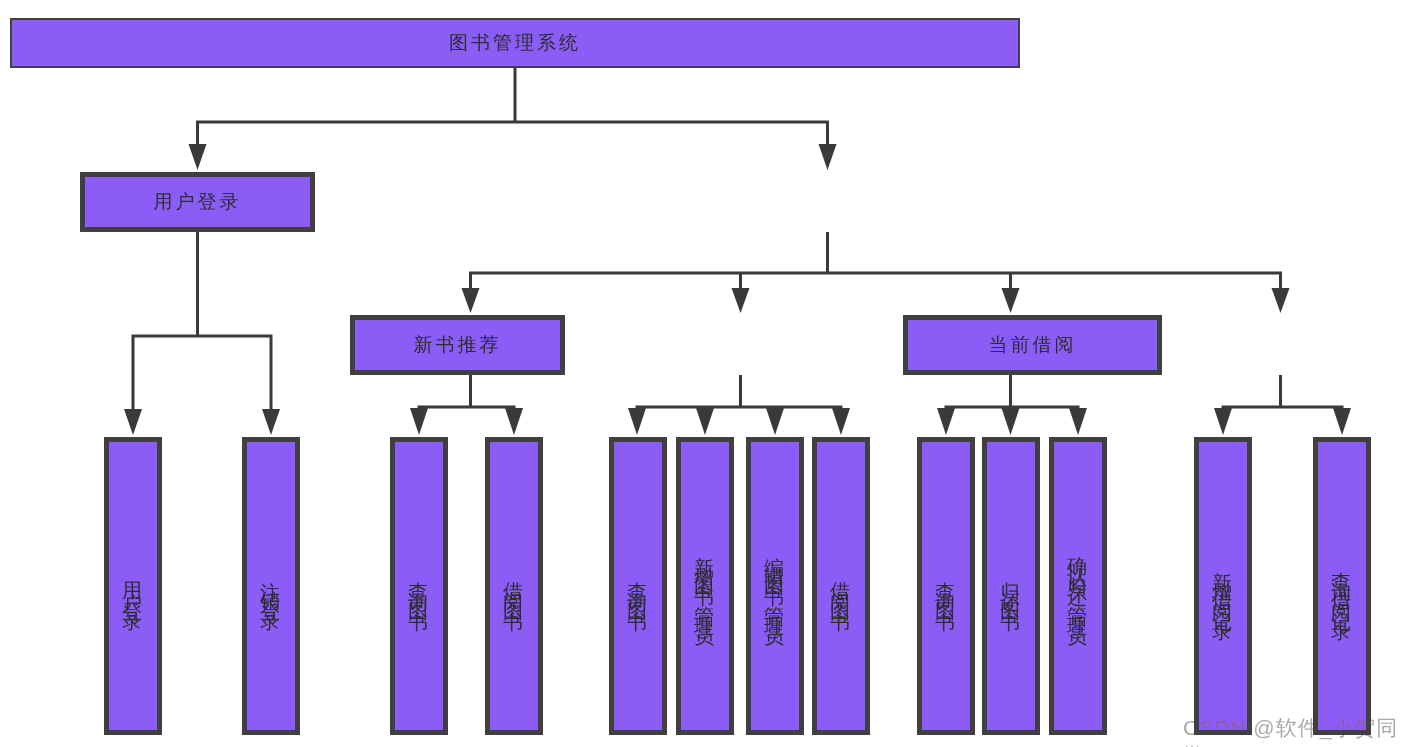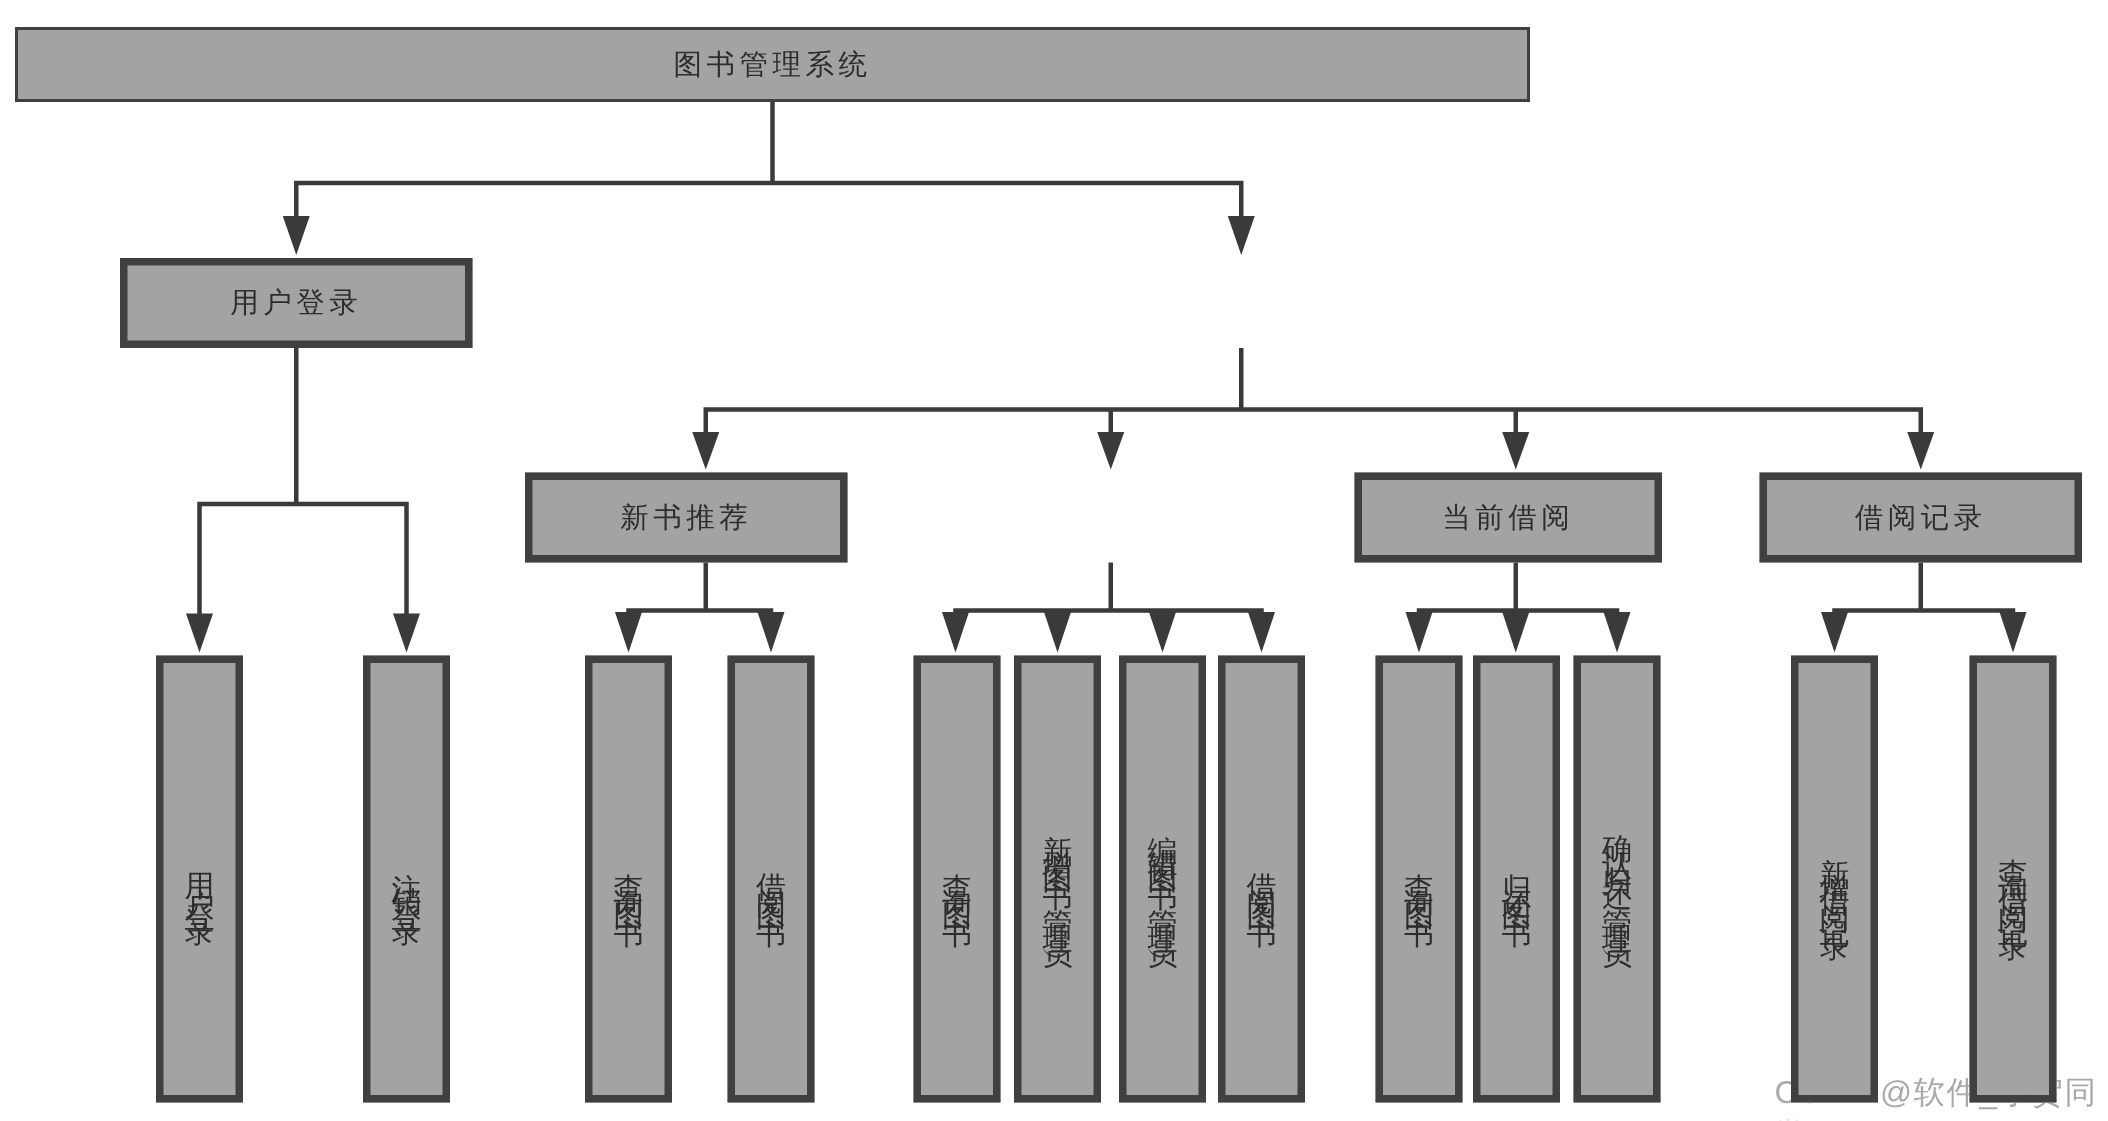--- a/index.html
+++ b/index.html
@@ -5,21 +5,21 @@
   html,body { margin:0; padding:0; background:#ffffff; }
   .canvas {
     position:relative; width:1405px; height:747px; background:#ffffff;
     font-family:"Liberation Sans", sans-serif; overflow:hidden;
   }
   svg.wires { position:absolute; left:0; top:0; z-index:1; }
   svg.wires path { stroke:#3a3a3a; stroke-width:3; fill:none; }
   svg.wires polygon { fill:#3a3a3a; stroke:none; }
   .node {
     position:absolute; box-sizing:border-box; z-index:2;
-    border:5px solid #404040; background:#a3a3a3;
+    border:5px solid #404040; background:#8b5cf6;
     display:flex; align-items:center; justify-content:center;
     color:#2d2d2d; font-size:19px; letter-spacing:3px; white-space:nowrap;
   }
   .node.root { border-width:2px; font-size:19px; }
   .node.leaf {
     writing-mode:vertical-rl; text-orientation:mixed;
     font-size:20px; letter-spacing:10px; white-space:normal;
   }
   .watermark {
     position:absolute; z-index:5; left:1183px; top:714px;
@@ -74,22 +74,21 @@
     <path d="M1223 409 V407 H1342 V409"></path>
     <polygon points="1214,408 1232,408 1223,435"></polygon>
     <polygon points="1333,408 1351,408 1342,435"></polygon>
   </svg>
 
   <div class="node root" style="left:10px;top:18px;width:1010px;height:50px">图书管理系统</div>
 
   <div class="node" style="left:80px;top:172px;width:235px;height:60px">用户登录</div>
 
   <div class="node" style="left:350px;top:315px;width:215px;height:60px">新书推荐</div>
-  <div class="node" style="left:903px;top:315px;width:205px;height:60px">当前借阅</div>
-  <div class="node" style="left:1173px;top:315px;width:215px;height:60px">借阅记录</div>
+  <div class="node" style="left:903px;top:315px;width:259px;height:60px">当前借阅</div>
 
   <div class="node leaf" style="left:104px;top:437px;width:58px;height:298px">用户登录</div>
   <div class="node leaf" style="left:242px;top:437px;width:58px;height:298px">注销登录</div>
 
   <div class="node leaf" style="left:390px;top:437px;width:58px;height:298px">查询图书</div>
   <div class="node leaf" style="left:485px;top:437px;width:58px;height:298px">借阅图书</div>
 
   <div class="node leaf" style="left:609px;top:437px;width:58px;height:298px">查询图书</div>
   <div class="node leaf" style="left:676px;top:437px;width:58px;height:298px">新增图书（管理员）</div>
   <div class="node leaf" style="left:746px;top:437px;width:58px;height:298px">编辑图书（管理员）</div>

